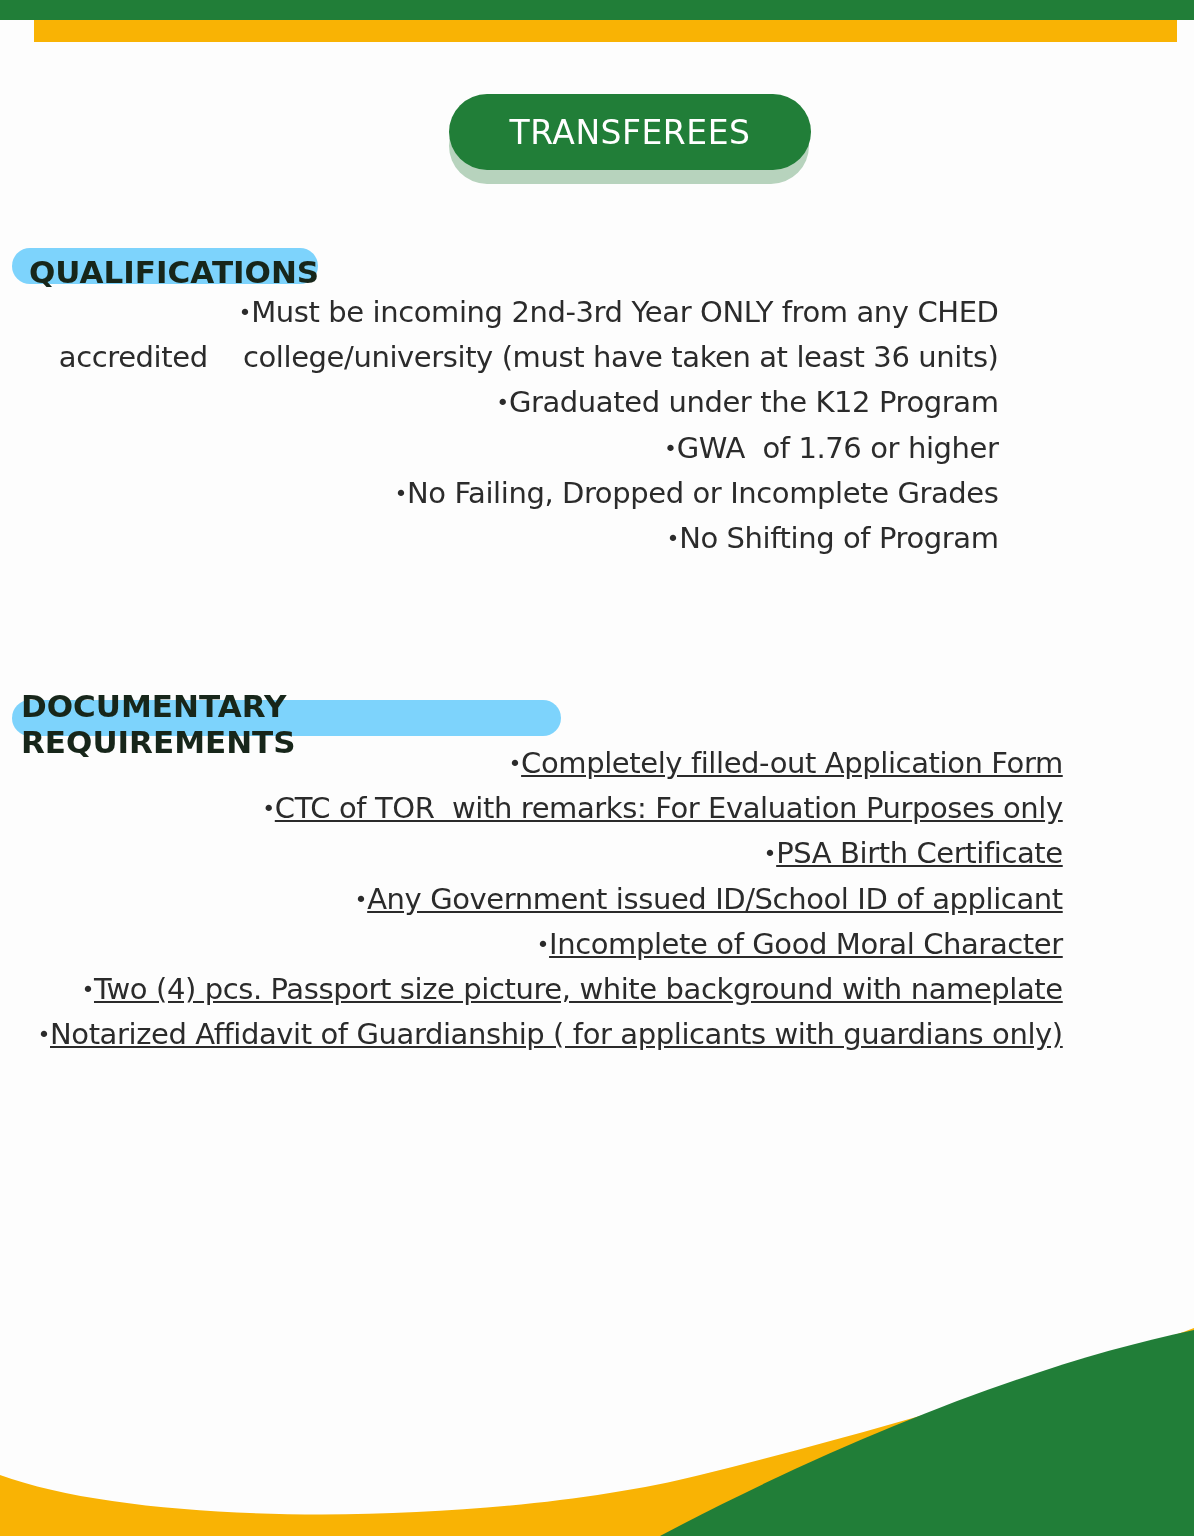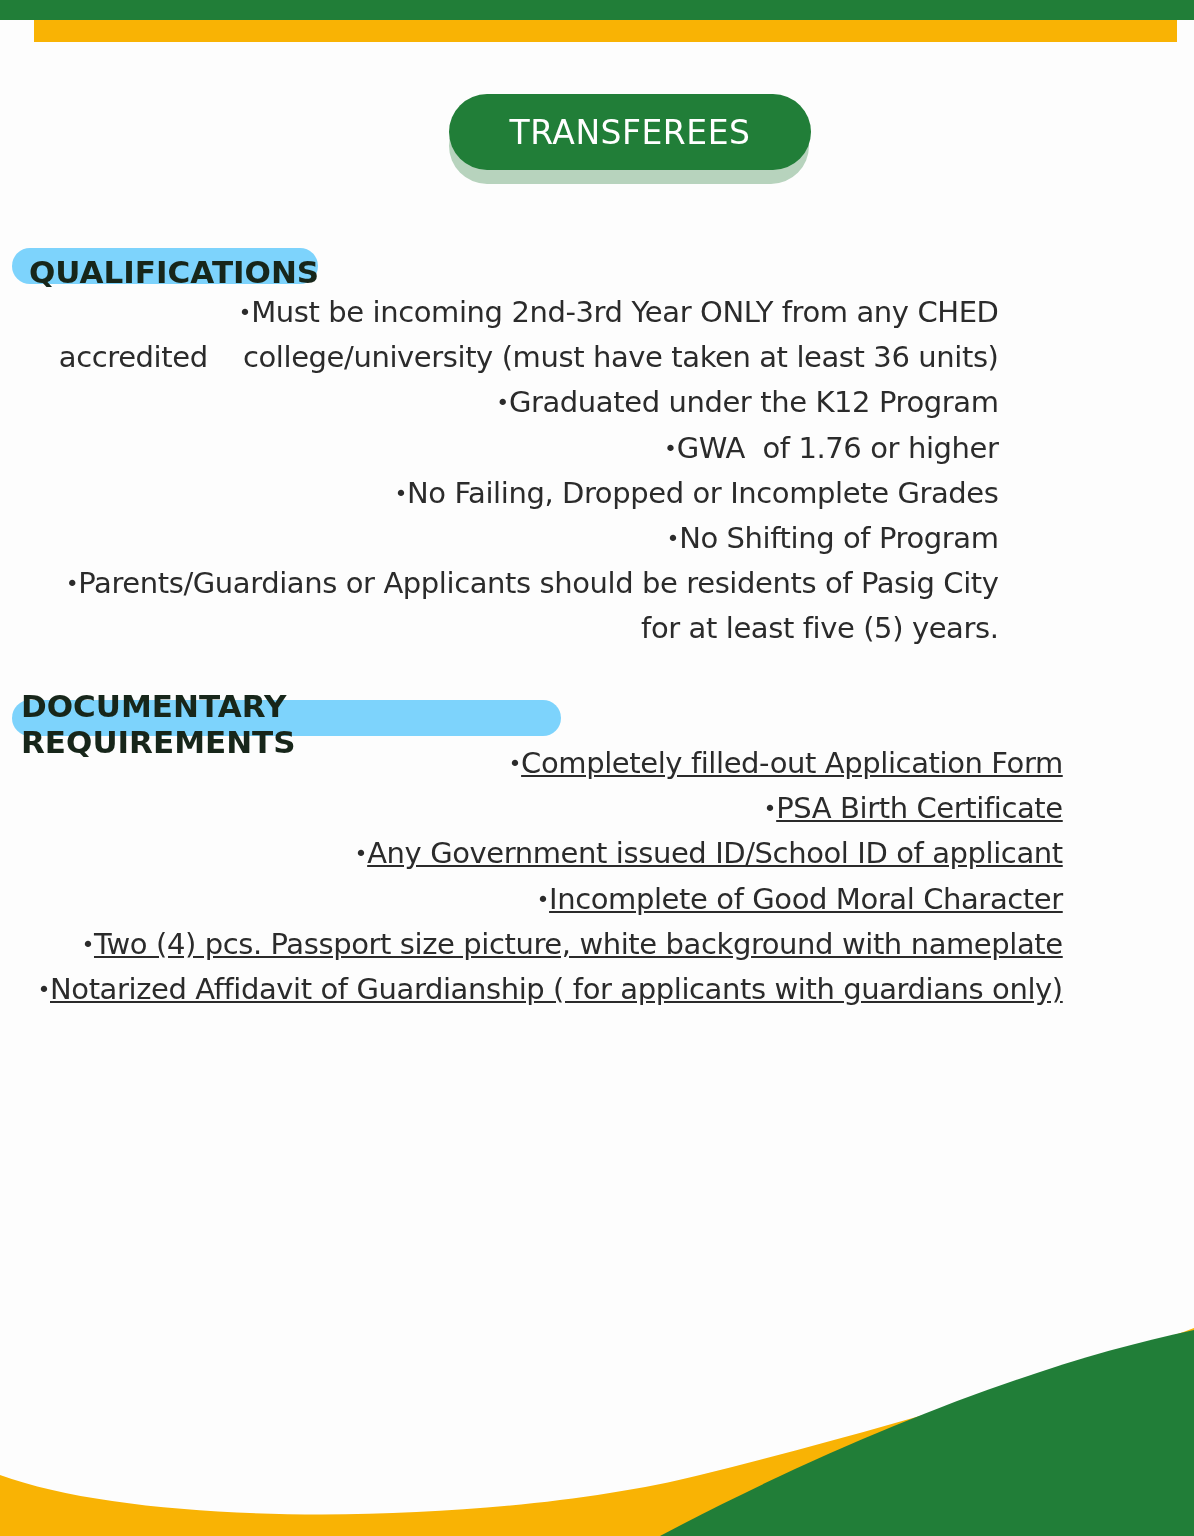--- a/index.html
+++ b/index.html
@@ -48,26 +48,26 @@
   <div class="title-pill">TRANSFEREES</div>
 </div>
 
 <div class="section-heading" id="h-qual">QUALIFICATIONS</div>
 <ul class="list" id="qual-list">
   <li><span class="bullet">•</span><span>Must be incoming 2nd-3rd Year ONLY from any CHED</span><span class="cont" style="padding-left:22px"> accredited    college/university (must have taken at least 36 units)</span></li>
   <li><span class="bullet">•</span><span>Graduated under the K12 Program</span></li>
   <li><span class="bullet">•</span><span>GWA  of 1.76 or higher</span></li>
   <li><span class="bullet">•</span><span>No Failing, Dropped or Incomplete Grades</span></li>
   <li><span class="bullet">•</span><span>No Shifting of Program</span></li>
-  <li><span class="bullet">•</span><span>Parents/Guardians or Applicants should be residents of Pasig City</span><span class="cont" style="padding-left:18px">for at least five (5) years.</span></li>
 </ul>
 
 <div class="section-heading" id="h-docs">DOCUMENTARY REQUIREMENTS</div>
 <ul class="list" id="docs-list">
   <li><span class="bullet">•</span><span>Completely filled-out Application Form</span></li>
+  <li><span class="bullet">•</span><span>CTC of TOR  with remarks: For Evaluation Purposes only</span></li>
   <li><span class="bullet">•</span><span>PSA Birth Certificate</span></li>
   <li><span class="bullet">•</span><span>Any Government issued ID/School ID of applicant</span></li>
   <li><span class="bullet">•</span><span>Incomplete of Good Moral Character</span></li>
   <li><span class="bullet">•</span><span>Two (4) pcs. Passport size picture, white background with nameplate</span></li>
   <li><span class="bullet">•</span><span>Notarized Affidavit of Guardianship ( for applicants with guardians only)</span></li>
 </ul>
 
 <svg class="bottom-svg" width="1194" height="236" viewBox="0 0 1194 236">
   <path d="M0,175 C150,230 500,225 700,175 C900,125 1080,70 1194,28 L1194,236 L0,236 Z" fill="#f9b304"></path>
   <path d="M660,236 C860,130 1050,60 1194,30 L1194,236 Z" fill="#217e38"></path>

